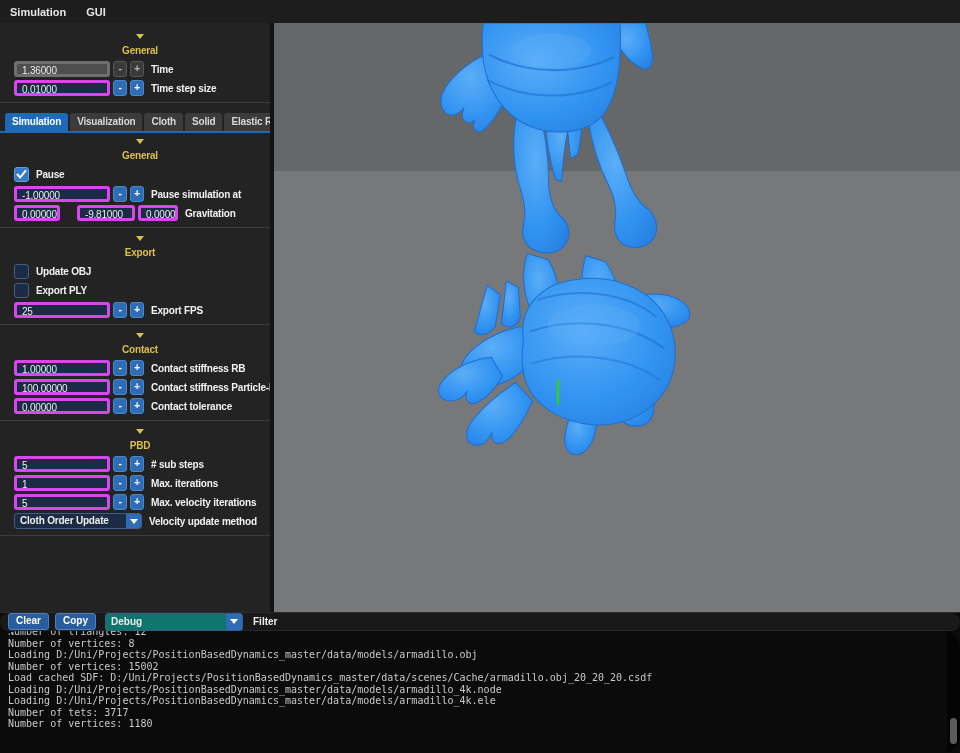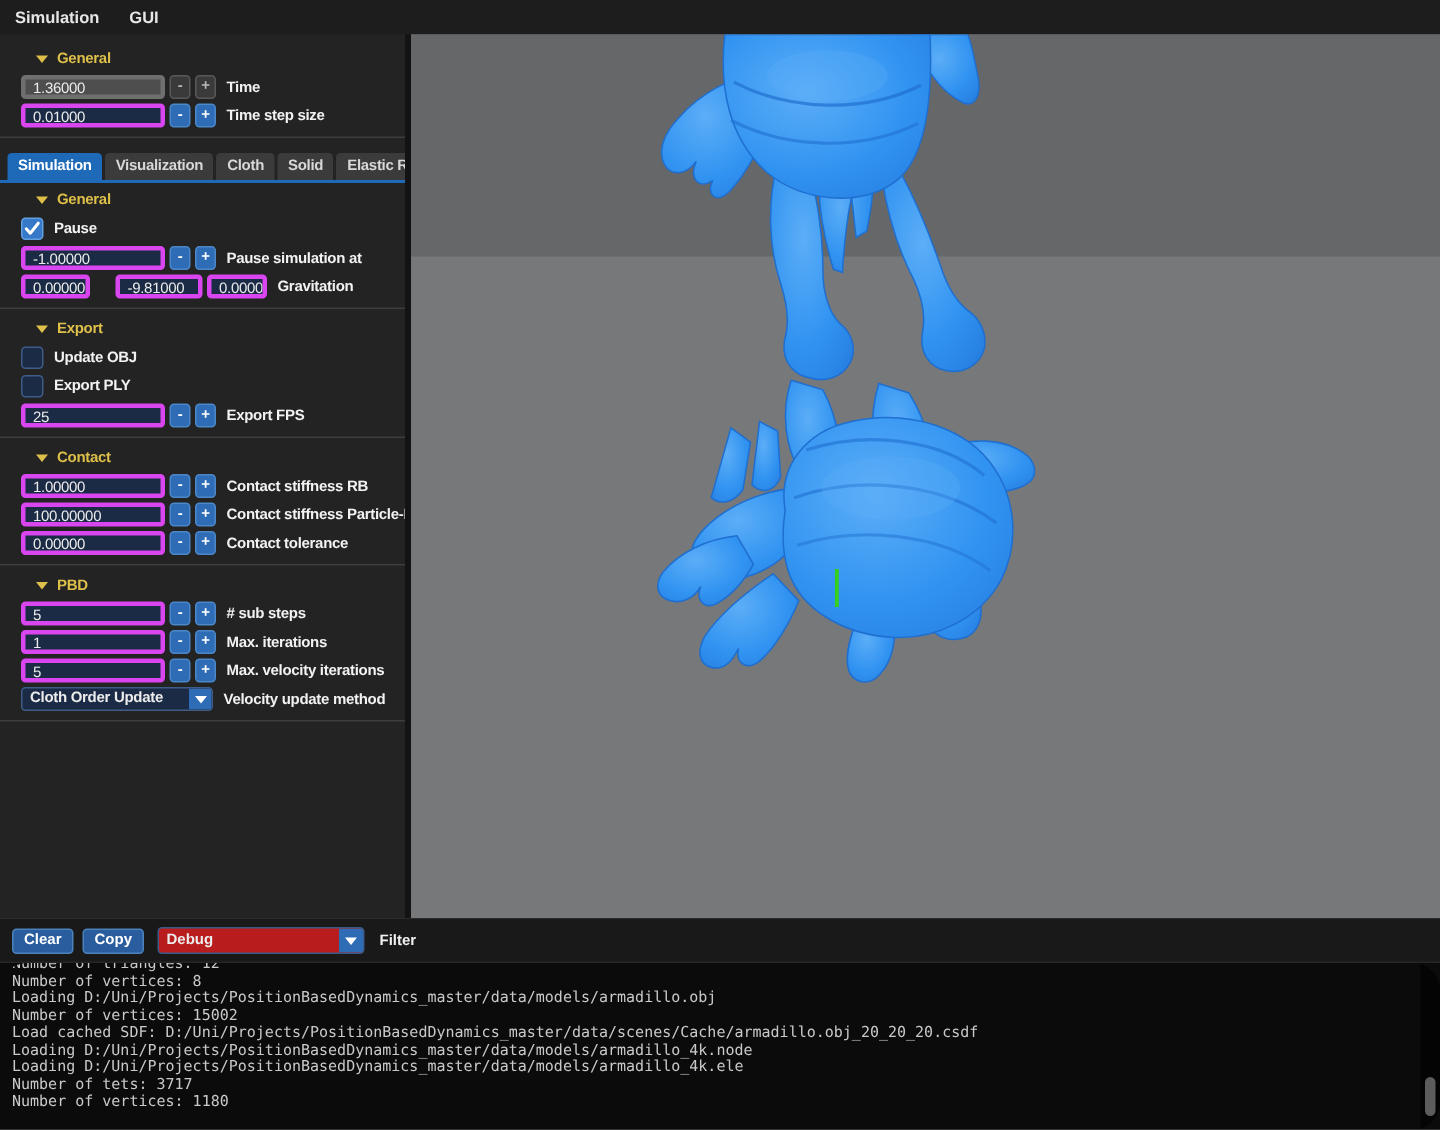--- a/index.html
+++ b/index.html
@@ -21,21 +21,21 @@
   .win-btn { width:46px; height:100%; display:flex; align-items:center; justify-content:center; color:#222; }
   .glyph-min { width:11px; height:1px; background:#222; }
   .glyph-max { width:10px; height:10px; border:1px solid #222; }
   .glyph-close { font-size:13px; line-height:13px; color:#222; }
   
   .menubar { height:23px; background:#1d1d1d; display:flex; align-items:center; flex:none; }
   .menu-item { padding:0 10px; font-size:11px; font-weight:bold; color:#e6e6e6; }
   
   .main { flex:1; display:flex; min-height:0; }
   .left-panel { width:274px; flex:none; background:#232323; border-right:4px solid #131313; padding-top:9px; font-size:10px; letter-spacing:-0.2px; overflow:hidden; }
-  .sec-header { display:flex; align-items:center; gap:6px; padding:2px 0 3px 24px; color:#ddbf4a; font-weight:bold; font-size:10px; }
+  .sec-header { display:flex; align-items:center; gap:6px; padding:2px 0 3px 10px; color:#ddbf4a; font-weight:bold; font-size:10px;flex-direction:column; }
   .tri { width:0; height:0; border-left:4px solid transparent; border-right:4px solid transparent; border-top:5px solid #ddbf4a; flex:none; }
   .prow { display:flex; align-items:center; margin:2px 0 3px 14px; height:16px; }
   .pinput { width:96px; height:16px; background:#1b2b45; border:3px solid #d946ef; border-radius:3px; color:#ececec; padding:0 5px; line-height:14px; flex:none; overflow:hidden; }
   .sbtn { width:14px; height:16px; margin-left:3px; background:#2e6db6; border:1px solid #4c88c8; border-radius:3px; color:#fff; text-align:center; line-height:13px; font-weight:bold; flex:none; }
   .plabel { margin-left:7px; color:#f2f2f2; font-weight:bold; white-space:nowrap; }
   .prow.disabled .pinput { background:#4e4e4e; border-color:#6f6f6f; }
   .prow.disabled .sbtn { background:#3a3a3a; border-color:#585858; color:#b8b8b8; }
   .divider { height:1px; background:#3d3d3d; margin:6px 0; }
   .tabs { display:flex; gap:2px; padding-left:5px; margin-top:10px; }
   .tab { background:#3b3b3b; color:#d8d8d8; font-weight:bold; padding:3px 7px 4px; border-radius:3px 3px 0 0; white-space:nowrap; }
@@ -49,23 +49,23 @@
   .dropdown { display:flex; width:128px; height:16px; background:#1b2b45; border:1px solid #3e5d88; border-radius:3px; flex:none; overflow:hidden; }
   .dd-text { flex:1; color:#ececec; font-weight:bold; padding:0 5px; line-height:14px; white-space:nowrap; }
   .dd-btn { width:15px; background:#2e6db6; display:flex; align-items:center; justify-content:center; flex:none; }
   .dd-arrow { width:0; height:0; border-left:4px solid transparent; border-right:4px solid transparent; border-top:5px solid #ffffff; }
   
   .viewport { flex:1; position:relative; background:#77787a; min-width:0; }
   .horizon-top { position:absolute; left:0; top:0; right:0; height:148px; background:#666768; }
   svg.scene { position:absolute; left:0; top:0; width:100%; height:100%; }
   
   .console { height:141px; flex:none; display:flex; flex-direction:column; background:#0b0b0b; border-top:1px solid #2c2c2c; }
-  .console-toolbar { height:29px; flex:none; background:#191919; display:flex; align-items:center; padding:0 8px; gap:6px; border-bottom:1px solid #262626; }
+  .console-toolbar { height:18px; flex:none; background:#191919; display:flex; align-items:center; padding:0 8px; gap:6px; border-bottom:1px solid #262626;border-radius:12px; }
   .cbtn { background:#2a5d9e; border:1px solid #4c82bc; border-radius:3px; color:#fff; font-size:10px; font-weight:bold; padding:2px 7px 3px; line-height:10px; }
-  .cdrop { width:138px; height:18px; background:#b91c1c; border:1px solid #3a5a8a; border-radius:3px; display:flex; overflow:hidden; margin-left:3px; }
+  .cdrop { width:138px; height:18px; background:#0f766e; border:1px solid #3a5a8a; border-radius:3px; display:flex; overflow:hidden; margin-left:3px; }
   .cdrop .dd-text { font-size:10px; line-height:16px; }
   .cdrop .dd-btn { width:16px; }
   .filter-label { color:#f0f0f0; font-size:10px; font-weight:bold; margin-left:4px; }
   .console-log { flex:1; position:relative; overflow:hidden; padding:0 14px 0 8px; font-family:"DejaVu Sans Mono", monospace; font-size:10px; line-height:11.5px; color:#c9c9c9; white-space:nowrap;border-radius:18px; }
   .log-line { height:11.5px; }
   .log-line.clipped { margin-top:-5px; }
   .vscroll { position:absolute; top:0; right:0; bottom:0; width:13px; background:#040404; }
   .vthumb { position:absolute; right:3px; bottom:9px; width:7px; height:26px; background:#5c5c5c; border-radius:4px; }
 </style>
 </head>

